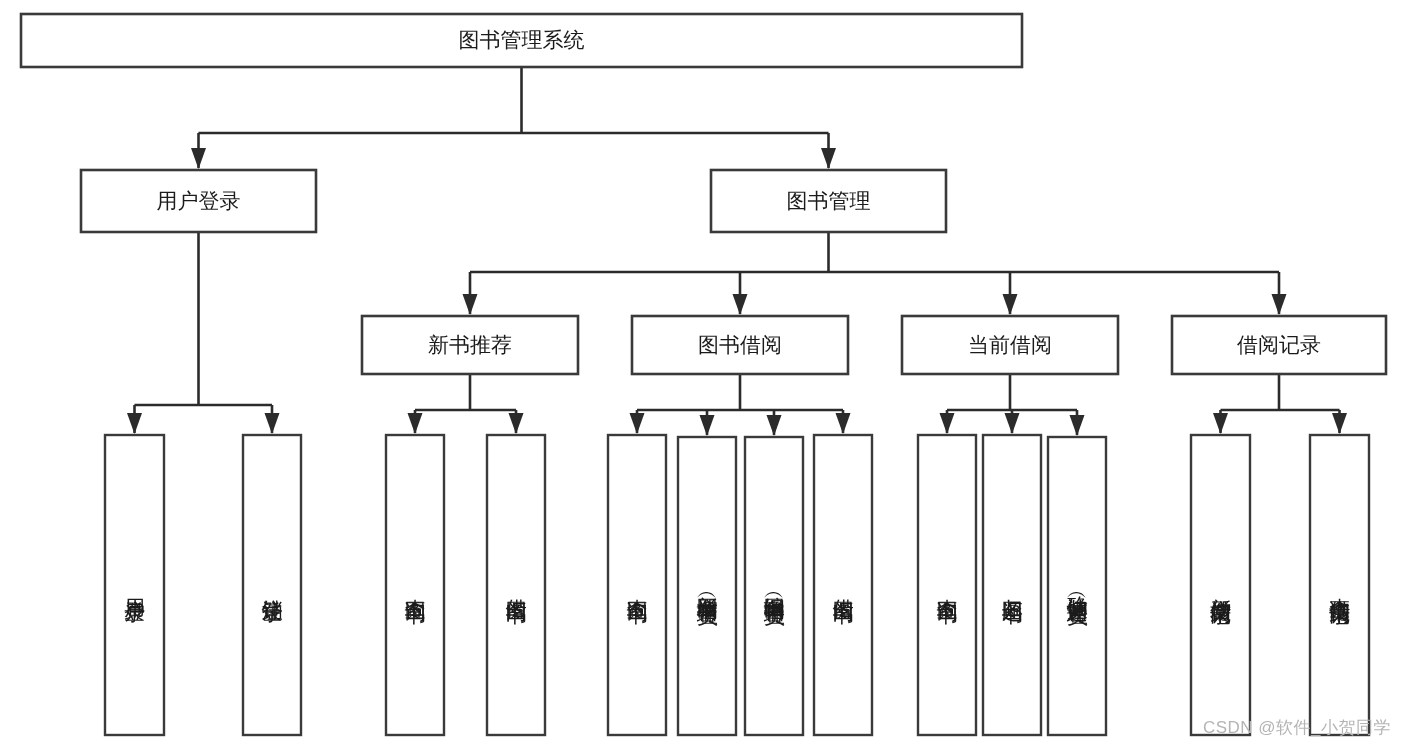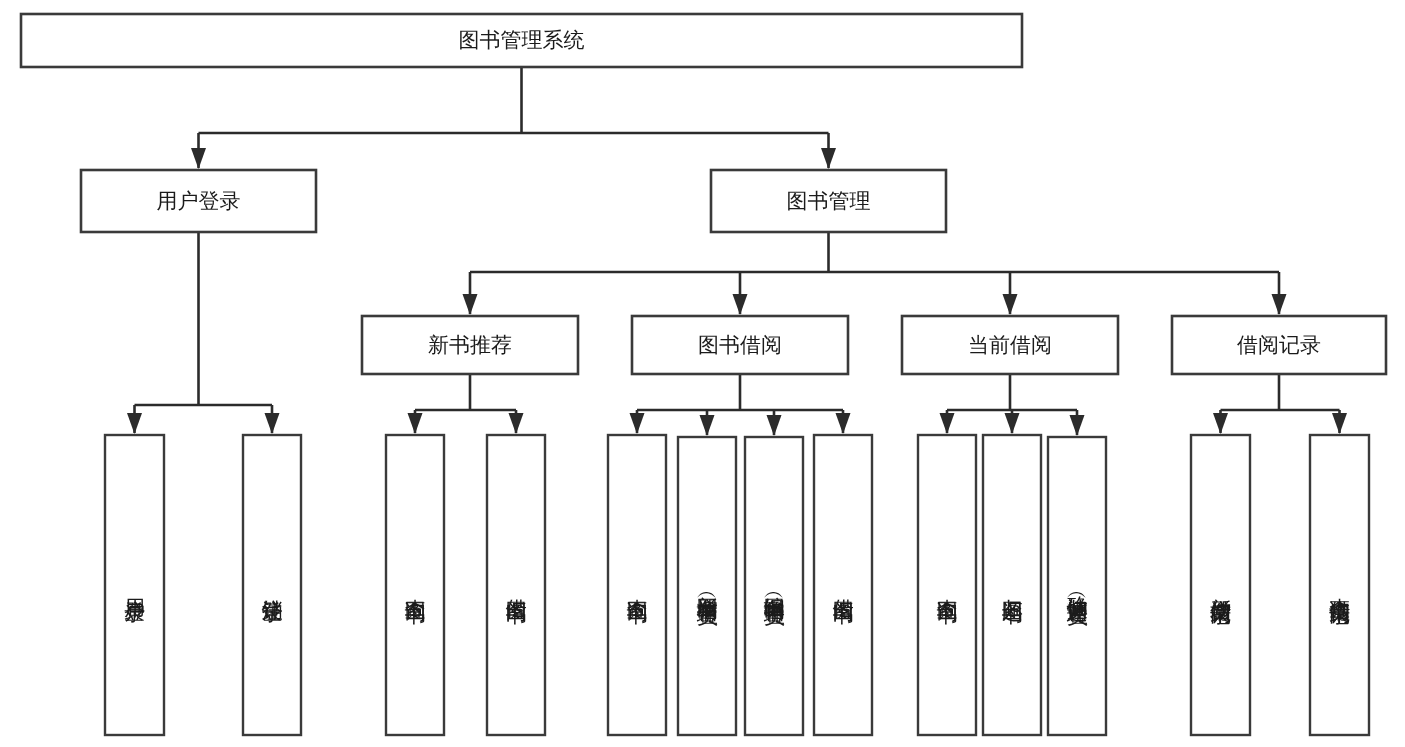--- a/index.html
+++ b/index.html
@@ -212,13 +212,14 @@
         <div class="label-v">确认归还（管理员）</div>
       </div>
       <div class="label-v-wrap" style="left: 1191px; top: 435px; width: 59px; height: 300px;">
         <div class="label-v">新增借阅记录</div>
       </div>
       <div class="label-v-wrap" style="left: 1310px; top: 435px; width: 59px; height: 300px;">
         <div class="label-v">查询借阅记录</div>
       </div>
     </div>
 
+  <div class="watermark">CSDN @软件_小贺同学</div>
 </div>
 
 </body></html>

